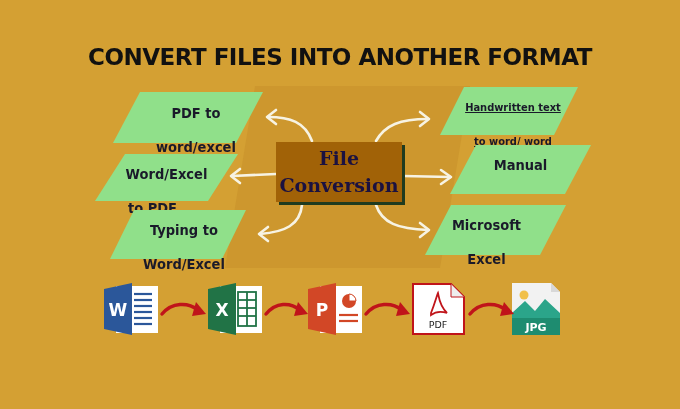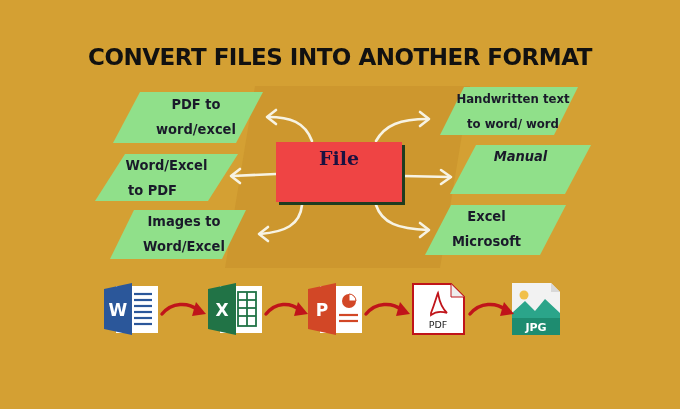--- a/index.html
+++ b/index.html
@@ -1,22 +1,22 @@
 <!DOCTYPE html>
 <html><head>
 <meta charset="utf-8">
 <style>
   html, body { margin: 0; padding: 0; }
   body { width: 680px; height: 409px; overflow: hidden; background: #D4A033; position: relative; font-family: "DejaVu Sans", sans-serif; }
   .canvas { position: absolute; left: 0; top: 0; width: 624px; height: 409px; }
   .title { position: absolute; left: 0; width: 680px; top: 44px; text-align: center; font-family: "DejaVu Sans", sans-serif; font-weight: bold; font-size: 23px; letter-spacing: -0.5px; color: #111; }
   .para { position: absolute; }
   .para-label { position: absolute; left: 0; right: 0; text-align: center; font-family: "DejaVu Sans Condensed", "DejaVu Sans", sans-serif; font-weight: bold; color: #1a1a2a; line-height: 25px; font-size: 14.5px; }
-  .para-label span { display: block; }
-  .center-box { position: absolute; left: 276px; top: 142px; width: 126px; height: 60px; background: #ef4444; box-shadow: 3px 3px 0 #1f3b1f; }
+  .para-label span { display: block; margin-top: 9px; }
+  .center-box { position: absolute; left: 276px; top: 142px; width: 126px; height: 60px; background: #a16207; box-shadow: 3px 3px 0 #1f3b1f; }
   .center-label { position: absolute; left: 0; right: 0; text-align: center; font-family: "DejaVu Serif", serif; font-weight: bold; color: #1b1140; font-size: 19px; line-height: 27px; top: 3px; }
   .center-label span { display: block; }
   .icon { position: absolute; }
 </style>
 </head>
 <body>
 
 <div class="canvas">
 
   <svg class="icon" style="left:0;top:0" width="680" height="409">
@@ -43,51 +43,51 @@
       <span>Word/Excel</span>
       <span style="padding-right:28px;text-align:center;">to PDF</span>
     </div>
   </div>
 
   <div class="para" style="left:110px;top:210px;width:136px;height:49px;">
     <svg width="136" height="49" style="position:absolute;left:0;top:0">
         <polygon points="24,0 136,0 112,49 0,49" fill="#90E08A"></polygon>
       </svg>
     <div class="para-label" style="top:-1px;padding-left:12px;">
-      <span>Images to</span>
+      <span>Typing to</span>
       <span>Word/Excel</span>
     </div>
   </div>
 
   <div class="para" style="left:440px;top:87px;width:138px;height:48px;">
     <svg width="138" height="48" style="position:absolute;left:0;top:0">
         <polygon points="24,0 138,0 114,48 0,48" fill="#90E08A"></polygon>
       </svg>
-    <div class="para-label" style="top:-1px;font-size:13px;padding-left:8px;">
+    <div class="para-label" style="top:-1px;font-size:11px;padding-left:8px;text-decoration:underline;">
       <span>Handwritten text</span>
       <span>to word/ word</span>
     </div>
   </div>
 
   <div class="para" style="left:450px;top:145px;width:141px;height:49px;">
     <svg width="141" height="49" style="position:absolute;left:0;top:0">
         <polygon points="26,0 141,0 115,49 0,49" fill="#90E08A"></polygon>
       </svg>
-    <div class="para-label" style="top:-1px;font-style:italic;">
+    <div class="para-label" style="top:-1px;">
       <span>Manual</span>
     </div>
   </div>
 
   <div class="para" style="left:425px;top:205px;width:141px;height:50px;">
     <svg width="141" height="50" style="position:absolute;left:0;top:0">
         <polygon points="26,0 141,0 115,50 0,50" fill="#90E08A"></polygon>
       </svg>
     <div class="para-label" style="top:-1px;padding-right:18px;">
+      <span>Microsoft</span>
       <span>Excel</span>
-      <span>Microsoft</span>
     </div>
   </div>
 
   <svg class="icon" style="left:0;top:0" width="680" height="409">
     <g fill="none" stroke="#F7F3E3" stroke-width="2.6" stroke-linecap="round" stroke-linejoin="round">
 
       <path d="M312,141 C305,122 290,117 268,117"></path>
       <path d="M276,110 L267,117 L276,124"></path>
 
       <path d="M276,174 L232,176"></path>
@@ -103,20 +103,21 @@
       <path d="M441,170 L451,177 L441,184"></path>
 
       <path d="M376,205 C382,223 398,229 428,230"></path>
       <path d="M420,223 L429,230 L420,237"></path>
     </g>
   </svg>
 
   <div class="center-box">
     <div class="center-label">
       <span>File</span>
+      <span>Conversion</span>
     </div>
   </div>
 
   <svg class="icon" style="left:104px;top:283px" width="56" height="52">
     <rect x="12" y="3" width="42" height="47" fill="#fff"></rect>
     <g stroke="#2B579A" stroke-width="2.2">
       <line x1="30" y1="11" x2="48" y2="11"></line>
         <line x1="30" y1="17" x2="48" y2="17"></line>
       <line x1="30" y1="23" x2="48" y2="23"></line>
         <line x1="30" y1="29" x2="48" y2="29"></line>

